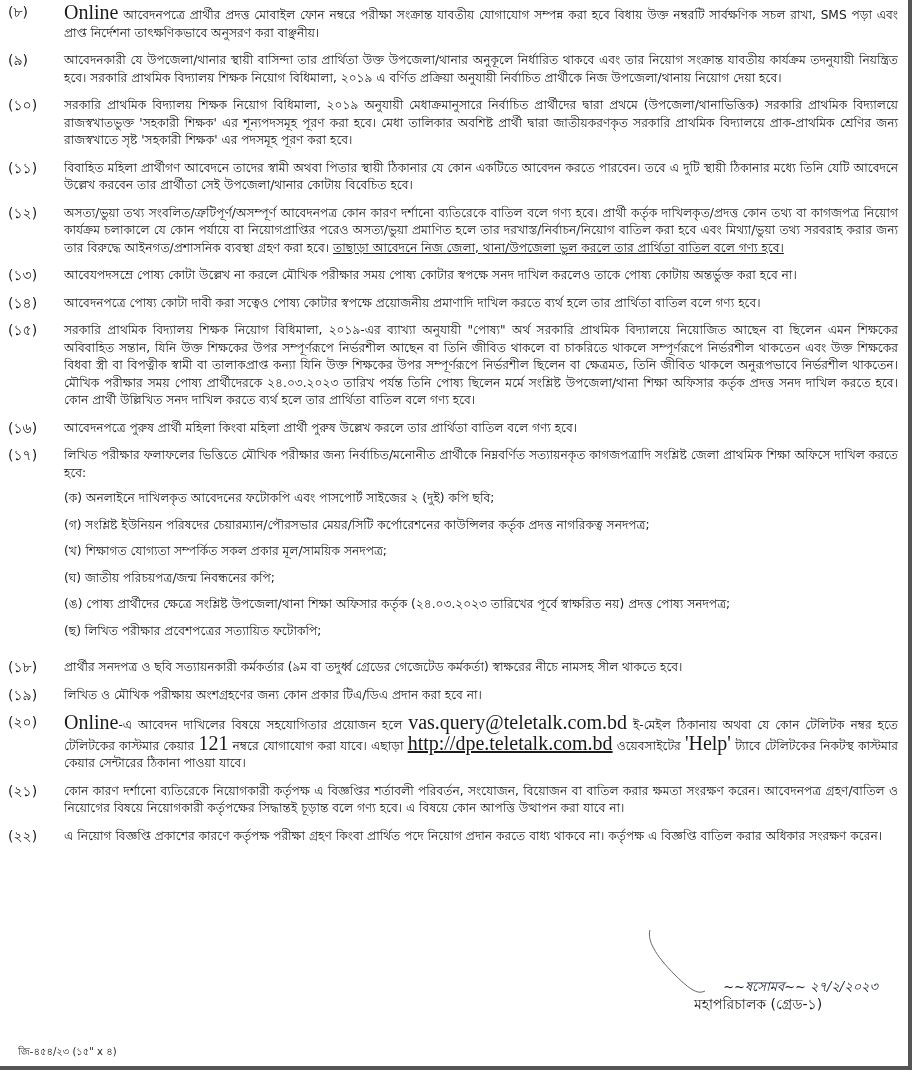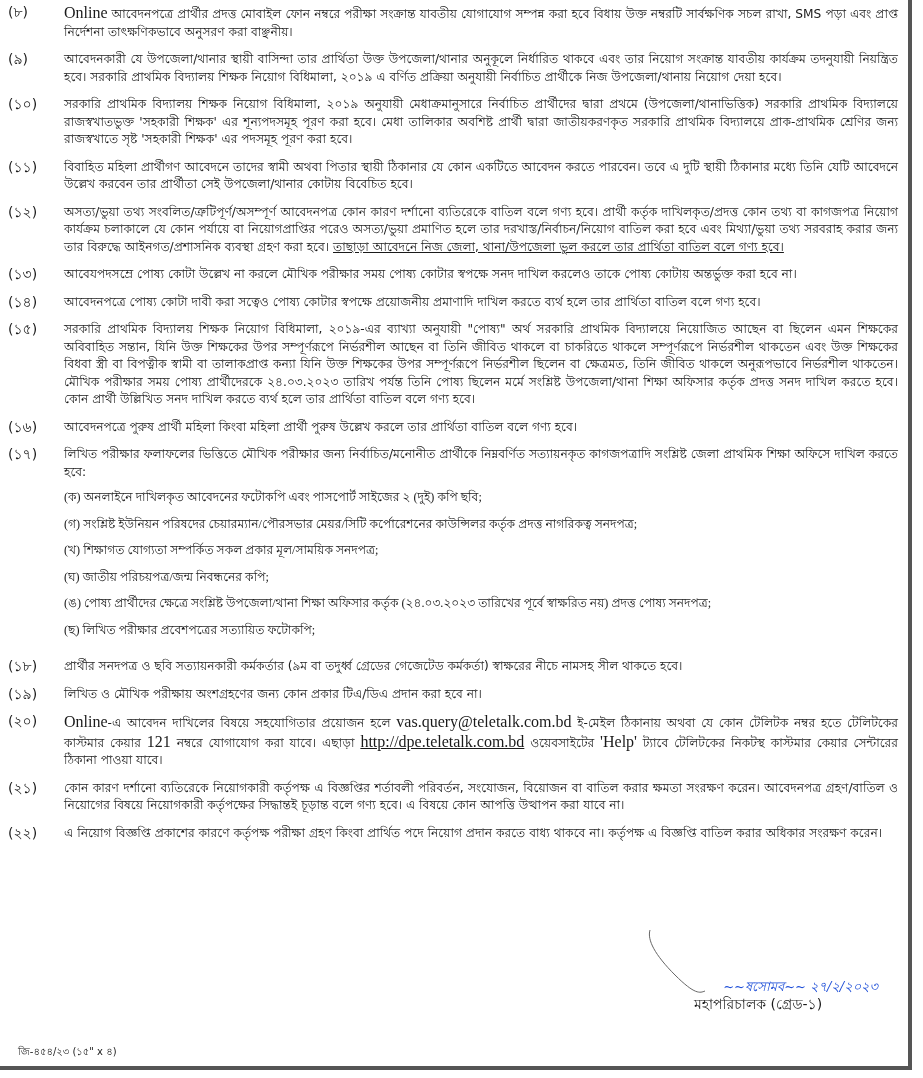--- a/index.html
+++ b/index.html
@@ -12,30 +12,30 @@
     border-right: 4px solid #555; border-bottom: 4px solid #555;
     box-sizing: border-box;
   }
   .clauses {
     position: absolute; left: 8px; top: 4px; width: 896px;
     font-size: 12.2px; line-height: 17.5px;
   }
   .clause { display: flex; margin-bottom: 10px; }
   .clause-num { flex: 0 0 56px; font-size: 14px; }
   .clause-body { flex: 1 1 auto; text-align: justify; padding-right: 6px; }
-  .latin { font-family: "Liberation Serif", serif; font-size: 16px; }
+  .latin { font-family: "Liberation Serif", serif; font-size: 20px; }
   .underline { text-decoration: underline; }
   .sublist { margin-top: 8px; }
-  .subitem { margin: 0 0 9px 0; font-family: Liberation Serif, serif; }
+  .subitem { margin: 0 0 9px 0; }
   .signature-block {
     position: absolute; right: 30px; top: 985px; text-align: center; width: 240px;
   }
   .sig-scrawl {
     font-family: "DejaVu Serif", serif; font-style: italic; font-size: 13px;
-    color: #1d4ed8; position: absolute; right: 0; top: -8px; width: 240px; text-align: right;
+    color: #0f172a; position: absolute; right: 0; top: -8px; width: 240px; text-align: right;
   }
   .sig-name { font-weight: bold; font-size: 16px; margin-top: 22px; }
   .sig-title { font-size: 14px; margin-top: 8px; }
   .sig-stroke {
     position: absolute; left: 645px; top: 925px; width: 70px; height: 70px;
   }
   .footer-code {
     position: absolute; left: 18px; top: 1044px; font-size: 10px; color: #222;
   }
 </style>

